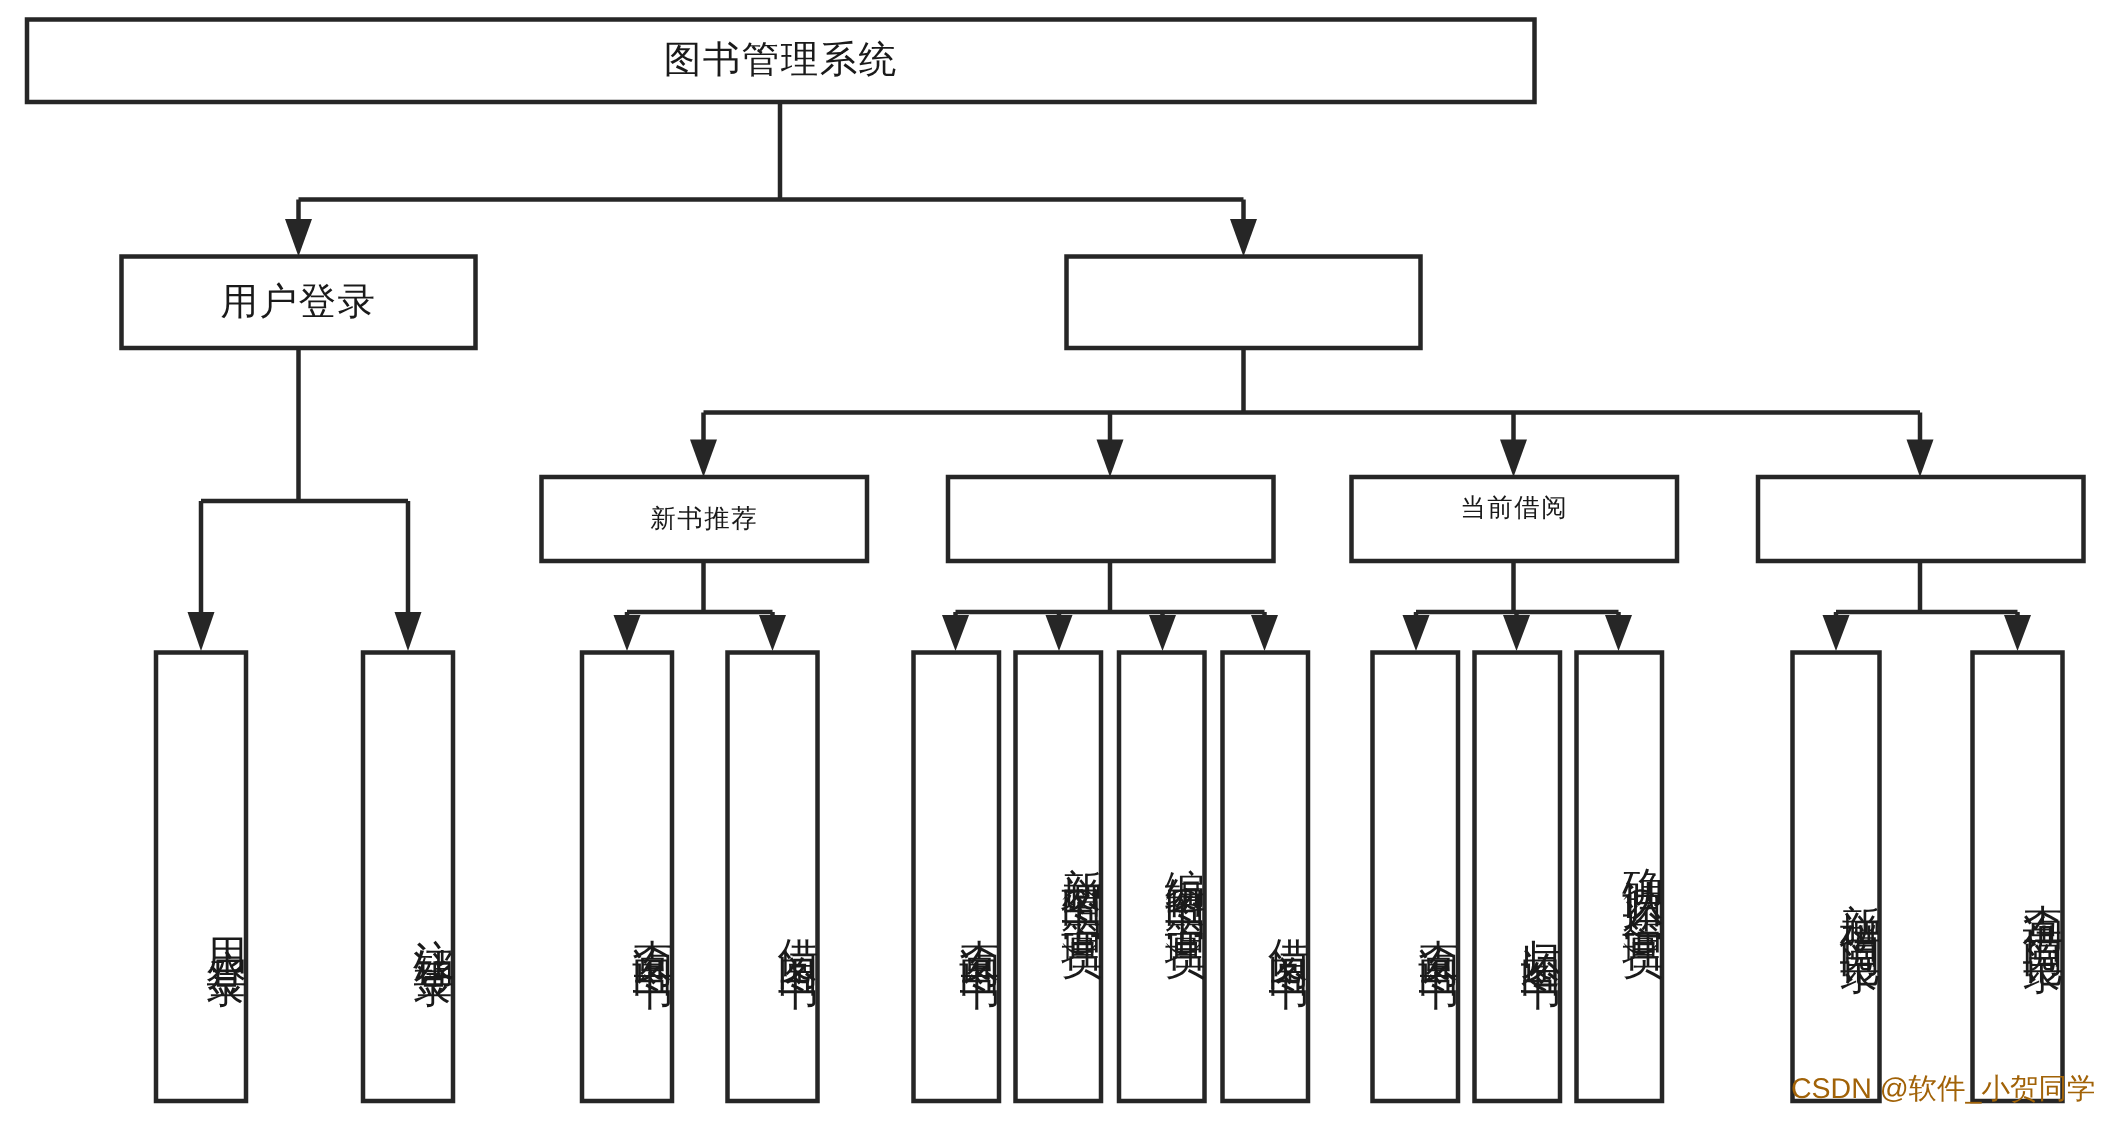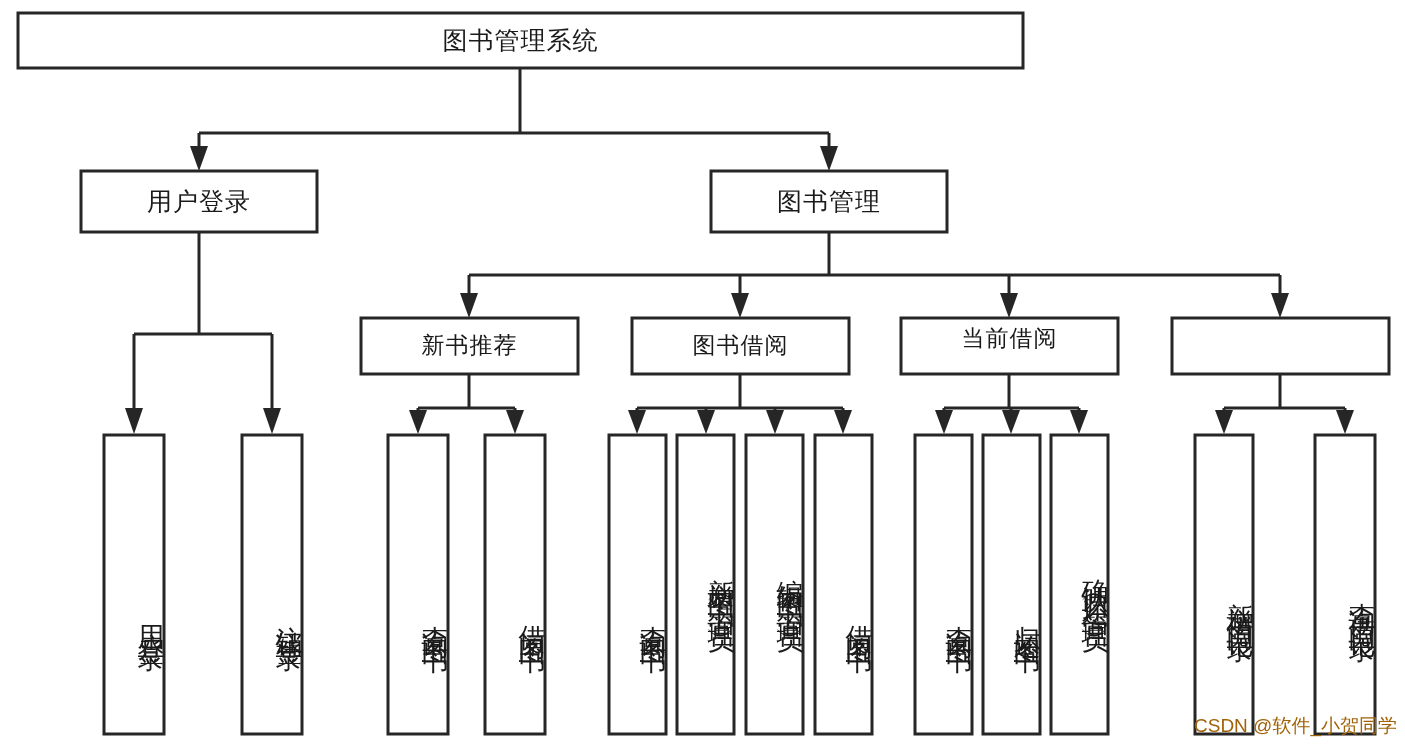--- a/index.html
+++ b/index.html
@@ -53,21 +53,21 @@
     align-items: center;
     justify-content: center;
     color: #1a1a1a;
     font-size: 25px;
     line-height: 1.1;
     letter-spacing: 1px;
     white-space: nowrap;
     pointer-events: none;
   }
   .h-label.small {
-    font-size: 23px;
+    font-size: 17px;
   }
   
   .v-label {
     position: absolute;
     display: flex;
     align-items: flex-start;
     justify-content: center;
     writing-mode: vertical-rl;
     text-orientation: upright;
     color: #1a1a1a;
@@ -193,25 +193,23 @@
     <rect class="leaf-rect" x="983" y="435" width="57" height="299"></rect>
     <rect class="leaf-rect" x="1051" y="435" width="57" height="299"></rect>
     <rect class="leaf-rect" x="1195" y="435" width="58" height="299"></rect>
     <rect class="leaf-rect" x="1315" y="435" width="60" height="299"></rect>
   </svg>
 
   <div class="h-label" style="left:18px; top:13px; width:1005px; height:55px;">图书管理系统</div>
 
   <div class="h-label" style="left:81px; top:171px; width:236px; height:61px;">用户登录</div>
 
-  <div class="h-label" style="left:711px; top:171px; width:236px; height:61px;">图书管理</div>
 
   <div class="h-label small" style="left:361px; top:318px; width:217px; height:56px;">新书推荐</div>
 
-  <div class="h-label small" style="left:632px; top:318px; width:217px; height:56px;">图书借阅</div>
 
   <div class="h-label small" style="left:901px; top:311px; width:217px; height:56px;">当前借阅</div>
 
 
   <div class="v-label" style="left:104px; top:502px; width:60px; height:232px;">用户登录</div>
 
   <div class="v-label" style="left:242px; top:502px; width:60px; height:232px;">注销登录</div>
 
   <div class="v-label" style="left:388px; top:502px; width:60px; height:232px;">查询图书</div>
 

